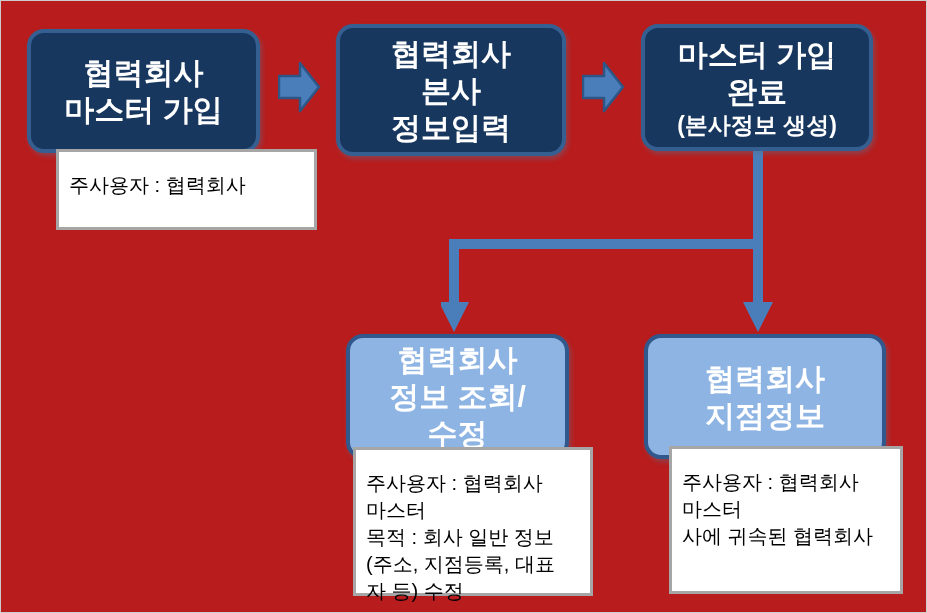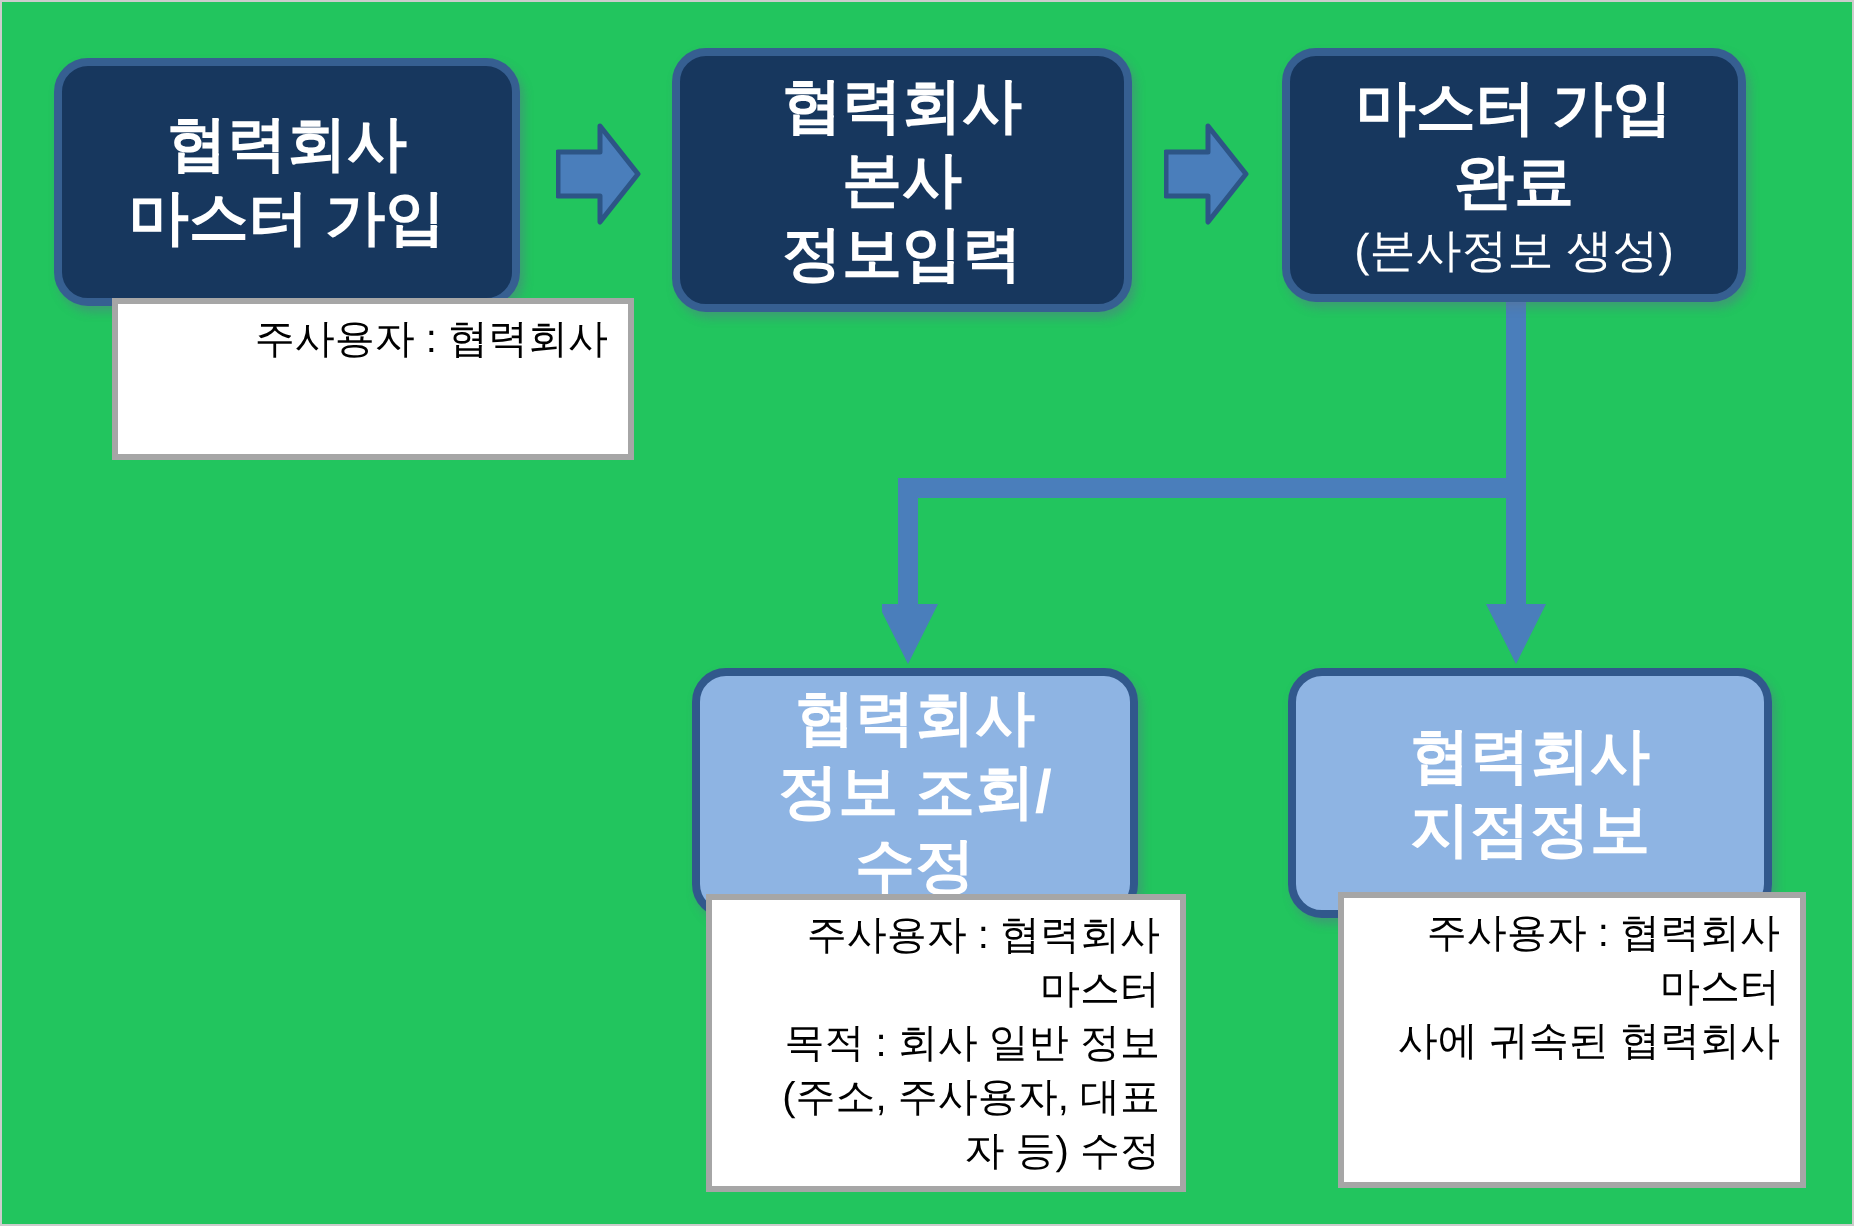--- a/index.html
+++ b/index.html
@@ -3,21 +3,21 @@
 <meta charset="utf-8">
 <style>
   * { margin: 0; padding: 0; box-sizing: border-box; }
   html, body { width: 927px; height: 613px; background: #ffffff; }
   body { font-family: "Liberation Sans", "DejaVu Sans", sans-serif; }
 
   .canvas {
     position: relative;
     width: 927px;
     height: 613px;
-    background: #22c55e;
+    background: #b91c1c;
     border: 1px solid #cccccc;
     overflow: hidden;
   }
 
   
   .pbox {
     position: absolute;
     border-radius: 17px;
     display: flex;
     flex-direction: column;
@@ -37,34 +37,33 @@
   }
   .pbox .line {
     color: #ffffff;
     font-weight: bold;
     font-size: 30px;
     line-height: 37px;
     white-space: nowrap;
   }
   .pbox .subline {
     color: #ffffff;
-    font-weight: normal;
+    font-weight: bold;
     font-size: 23px;
     line-height: 30px;
     white-space: nowrap;
   }
 
   
   .note {
     position: absolute;
     background: #ffffff;
     border: 3px solid #A6A6A6;
-    padding: 5px 10px;
+    padding: 20px 10px;
     z-index: 3;
-    text-align: right;
   }
   .note .nline {
     color: #000000;
     font-size: 20px;
     line-height: 27px;
     white-space: nowrap;
   }
 
   
   .svg-abs { position: absolute; z-index: 1; }
@@ -137,21 +136,21 @@
   </div>
 
   <div id="note1" class="note">
     <div class="nline">주사용자 : 협력회사</div>
   </div>
 
   <div id="note2" class="note">
     <div class="nline">주사용자 : 협력회사</div>
     <div class="nline">마스터</div>
     <div class="nline">목적 : 회사 일반 정보</div>
-    <div class="nline">(주소, 주사용자, 대표</div>
+    <div class="nline">(주소, 지점등록, 대표</div>
     <div class="nline">자 등) 수정</div>
   </div>
 
   <div id="note3" class="note">
     <div class="nline">주사용자 : 협력회사</div>
     <div class="nline">마스터</div>
     <div class="nline">사에 귀속된 협력회사</div>
   </div>
 
 </div>

